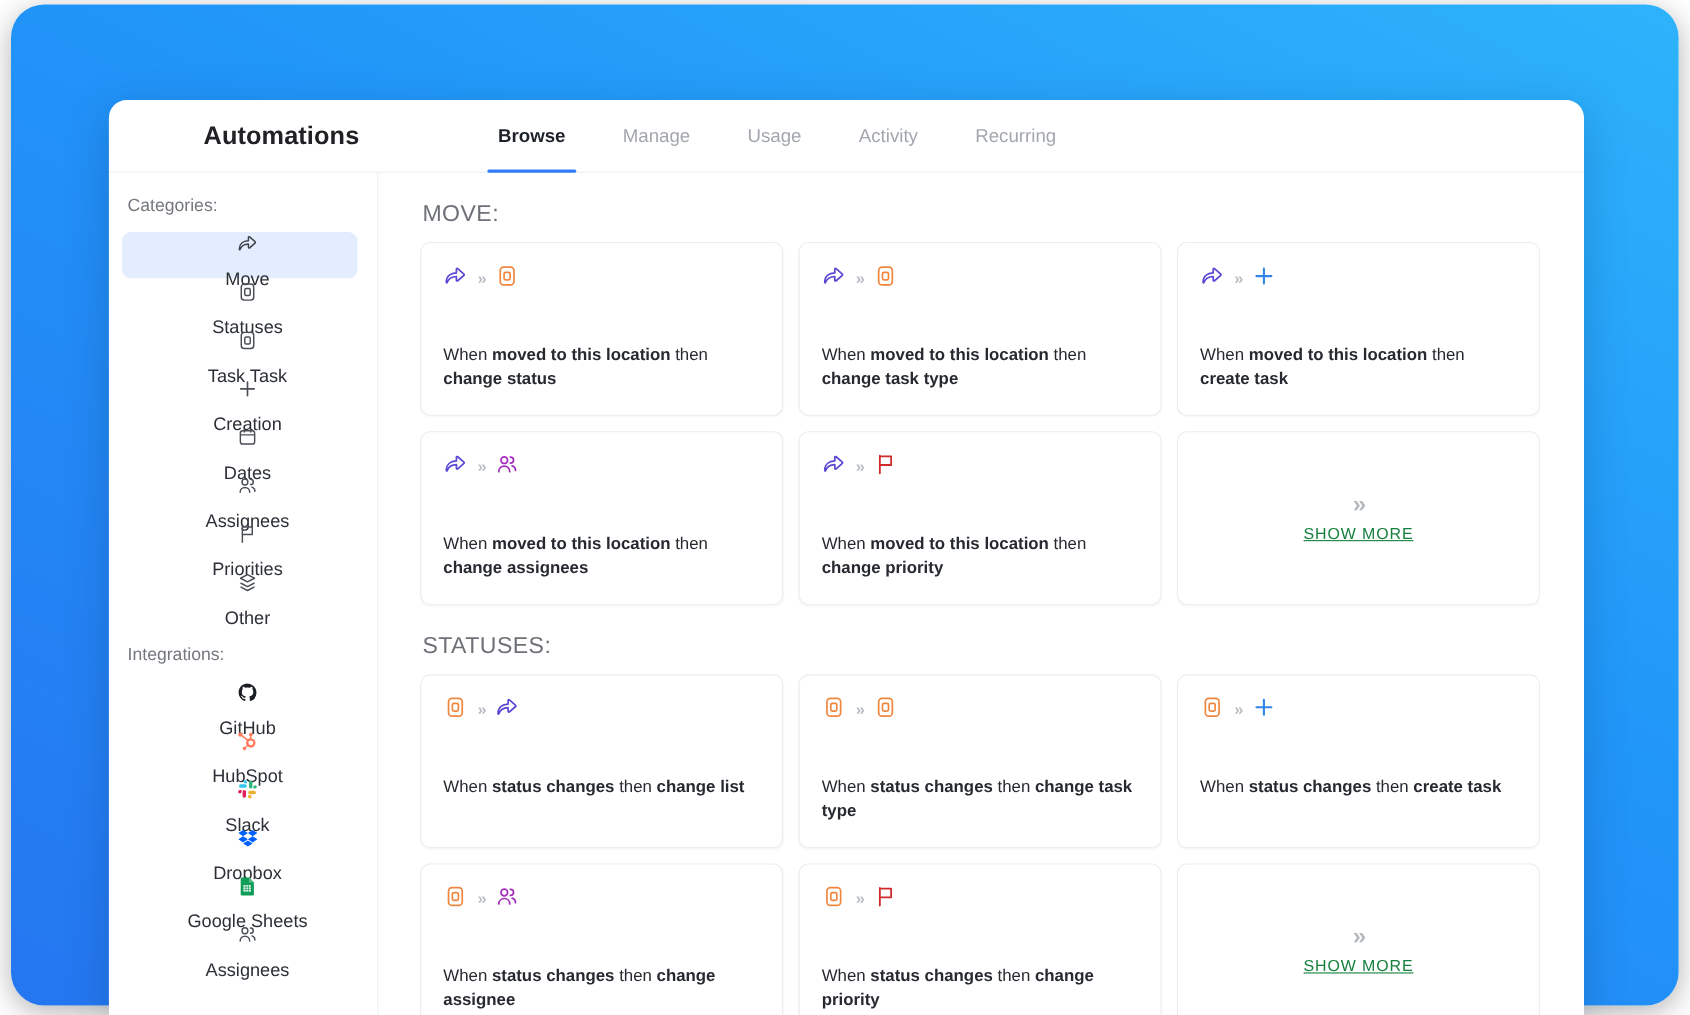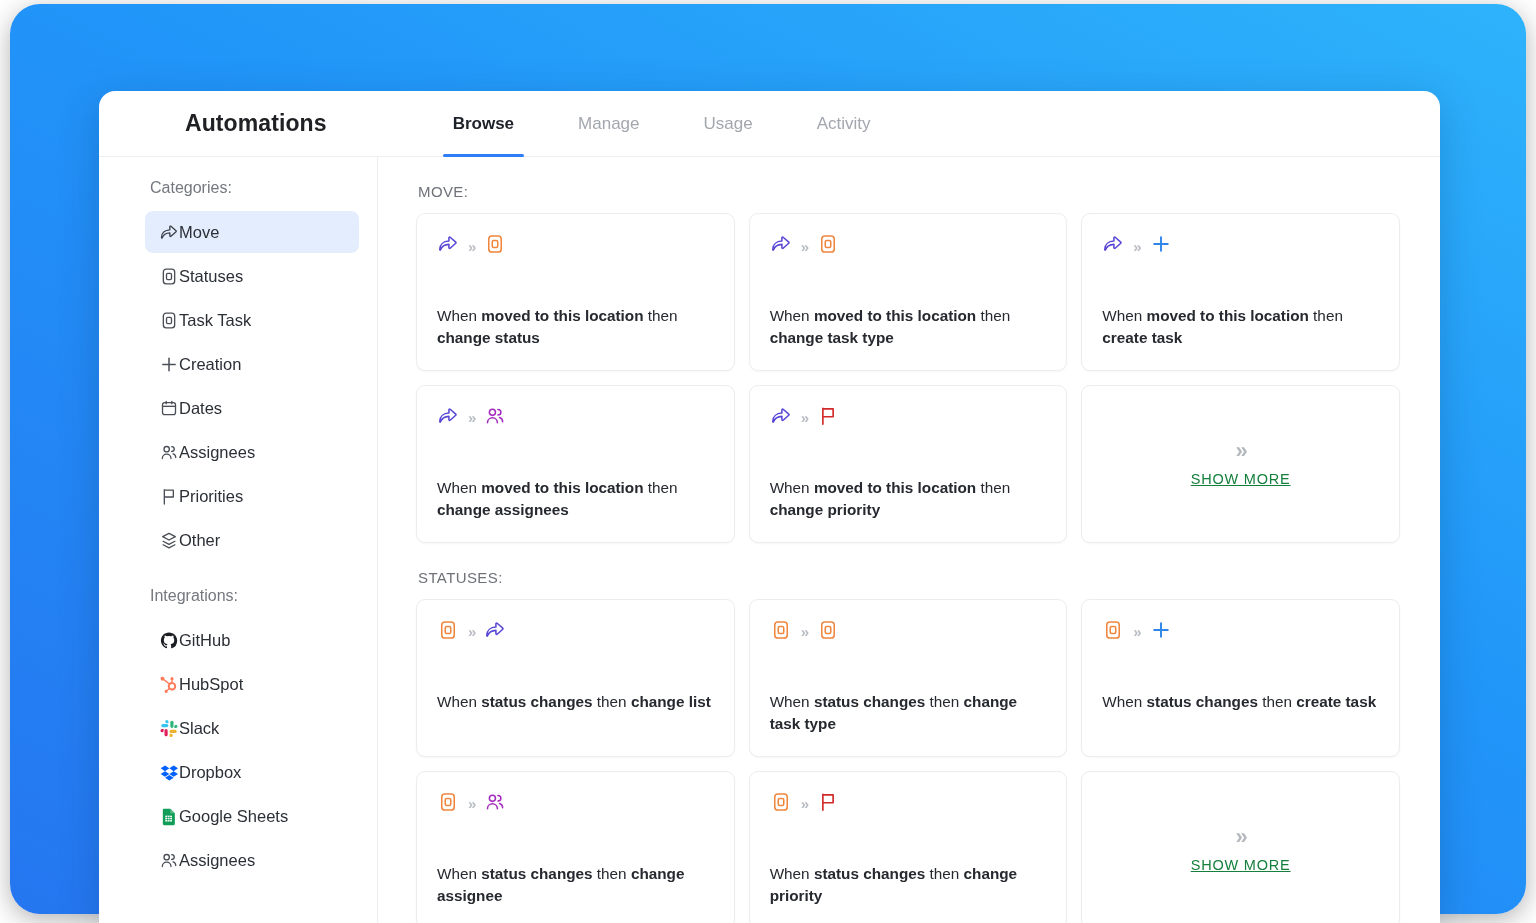--- a/index.html
+++ b/index.html
@@ -46,21 +46,21 @@
     font-weight: bold;
     color: #202124;
     margin-left: 38px;
     letter-spacing: .1px;
   }
   .tabs {
     display: flex;
     align-items: flex-end;
     height: 100%;
     margin-left: 100px;
-    gap: 12px;
+    gap: 0px;
   }
   .tab {
     height: 100%;
     display: flex;
     align-items: center;
     justify-content: center;
     padding: 0 26px;
     font-size: 17px;
     color: #a2a7ae;
     cursor: pointer;
@@ -71,21 +71,21 @@
   .tab.active::after {
     content: "";
     position: absolute;
     left: 16px; right: 16px; bottom: -1px;
     height: 3px;
     background: #2f7ef7;
     border-radius: 2px;
   }
 
   
-  .body-row { display: flex; height: calc(100% - 66px); padding-left: 34px; }
+  .body-row { display: flex; height: calc(100% - 66px); }
 
   
   .sidebar {
     width: 245px;
     flex: 0 0 245px;
     border-right: 1px solid #eceef1;
     padding: 22px 0 0 0;
     overflow: hidden;
   }
   .side-heading {
@@ -94,40 +94,42 @@
     padding: 0 0 12px 17px;
   }
   .side-heading.second { padding-top: 24px; }
   .side-item {
     display: flex;
     align-items: center;
     height: 42px;
     margin: 2px 18px 2px 12px;
     padding-left: 14px;
     border-radius: 8px;
+    gap: 14px;
     cursor: pointer;
     font-size: 16.5px;
     color: #2b2f36;
+    flex-direction: column;
   }
   .side-item.selected { background: #e4edfd; }
   .side-ico {
     width: 20px; height: 20px;
     display: flex; align-items: center; justify-content: center;
     flex: 0 0 20px;
   }
   .side-ico svg { display: block; }
 
   
   .main {
     flex: 1;
     padding: 22px 40px 0 38px;
     overflow: hidden;
   }
   .section-title {
-    font-size: 15px;
+    font-size: 21px;
     color: #6e7278;
     letter-spacing: .4px;
     margin: 4px 0 13px 2px;
   }
   .section-title.spaced { margin-top: 26px; }
   .card-grid {
     display: grid;
     grid-template-columns: repeat(3, 1fr);
     gap: 14px;
   }
@@ -191,20 +193,21 @@
 
 <div class="app-window">
 
   <div class="header">
     <div class="app-title">Automations</div>
     <div class="tabs" id="tab-bar">
         <div class="tab active">Browse</div>
         <div class="tab">Manage</div>
         <div class="tab">Usage</div>
         <div class="tab">Activity</div>
+        <div class="tab">Recurring</div>
       </div>
   </div>
 
   <div class="body-row">
 
     <div class="sidebar">
       <div class="side-heading">Categories:</div>
       <div id="cat-list">
           <div class="side-item selected">
             <span class="side-ico">

